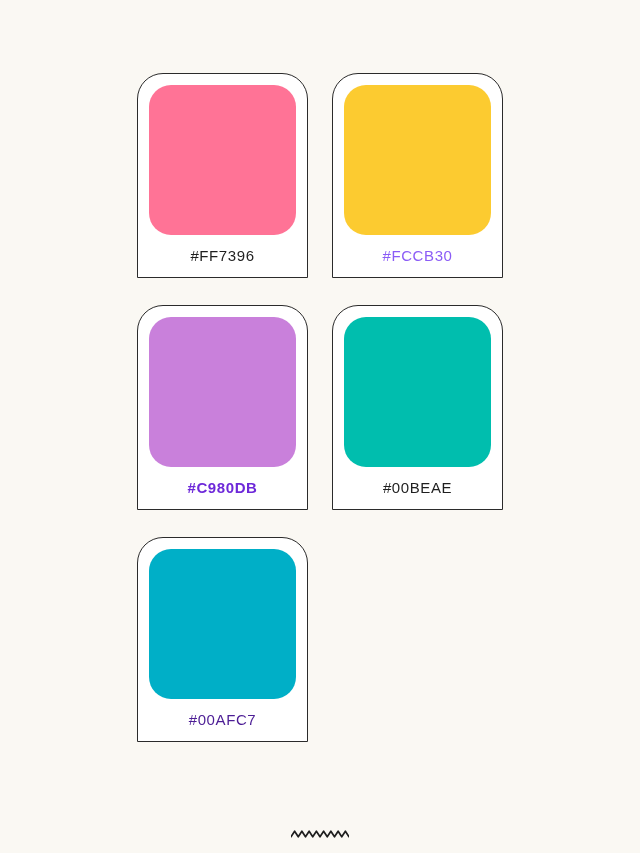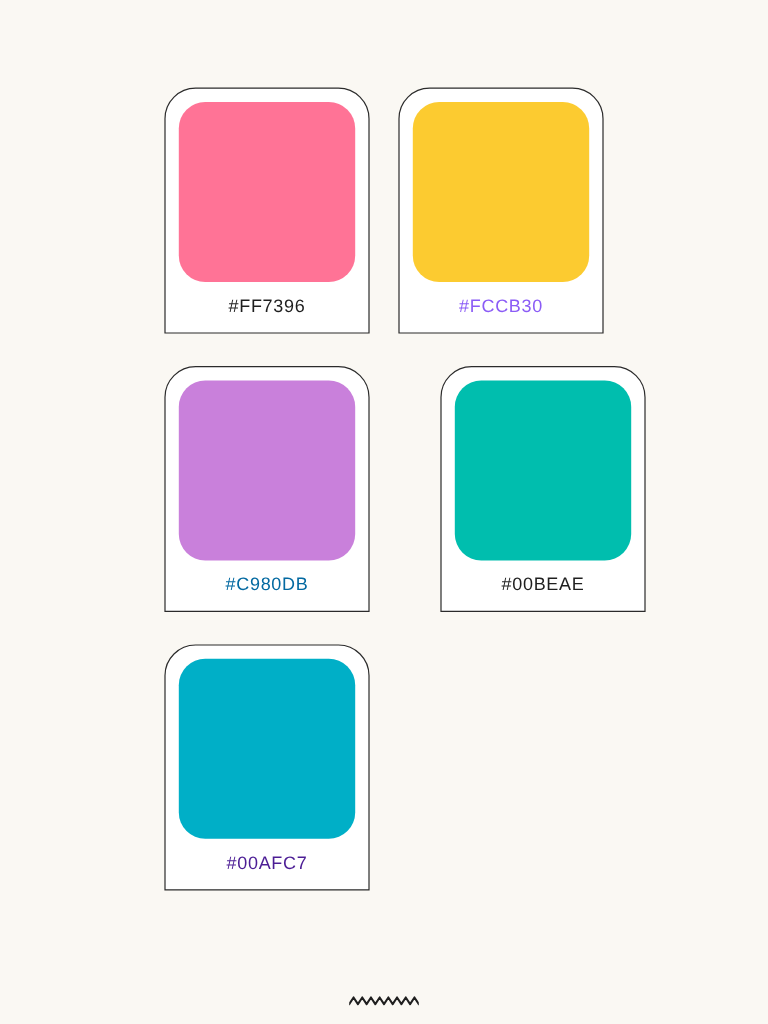--- a/index.html
+++ b/index.html
@@ -98,24 +98,24 @@
     </div>
 
     <div class="swatch-card" style="background: rgb(255, 255, 255); border-color: rgb(43, 43, 43);">
       <div class="swatch-chip" style="background: rgb(252, 203, 48);"></div>
       <div class="swatch-label" style="color: #8b5cf6;">#FCCB30</div>
     </div>
 
 
     <div class="swatch-card" style="background: rgb(255, 255, 255); border-color: rgb(43, 43, 43);">
       <div class="swatch-chip" style="background: rgb(201, 128, 219);"></div>
-      <div class="swatch-label" style="color: #0369a1;">#C980DB</div>
+      <div class="swatch-label" style="color: #6d28d9; font-weight: bold;">#C980DB</div>
     </div>
 
-    <div class="swatch-card" style="background: rgb(255, 255, 255); border-color: rgb(43, 43, 43); margin-left: 35px;">
+    <div class="swatch-card" style="background: rgb(255, 255, 255); border-color: rgb(43, 43, 43);">
       <div class="swatch-chip" style="background: rgb(0, 190, 174);"></div>
       <div class="swatch-label" style="color: rgb(31, 31, 31);">#00BEAE</div>
     </div>
 
     <div class="swatch-card" style="background: rgb(255, 255, 255); border-color: rgb(43, 43, 43);">
       <div class="swatch-chip" style="background: rgb(0, 175, 199);"></div>
       <div class="swatch-label" style="color: #4c1d95;">#00AFC7</div>
     </div>
 
   </div>

